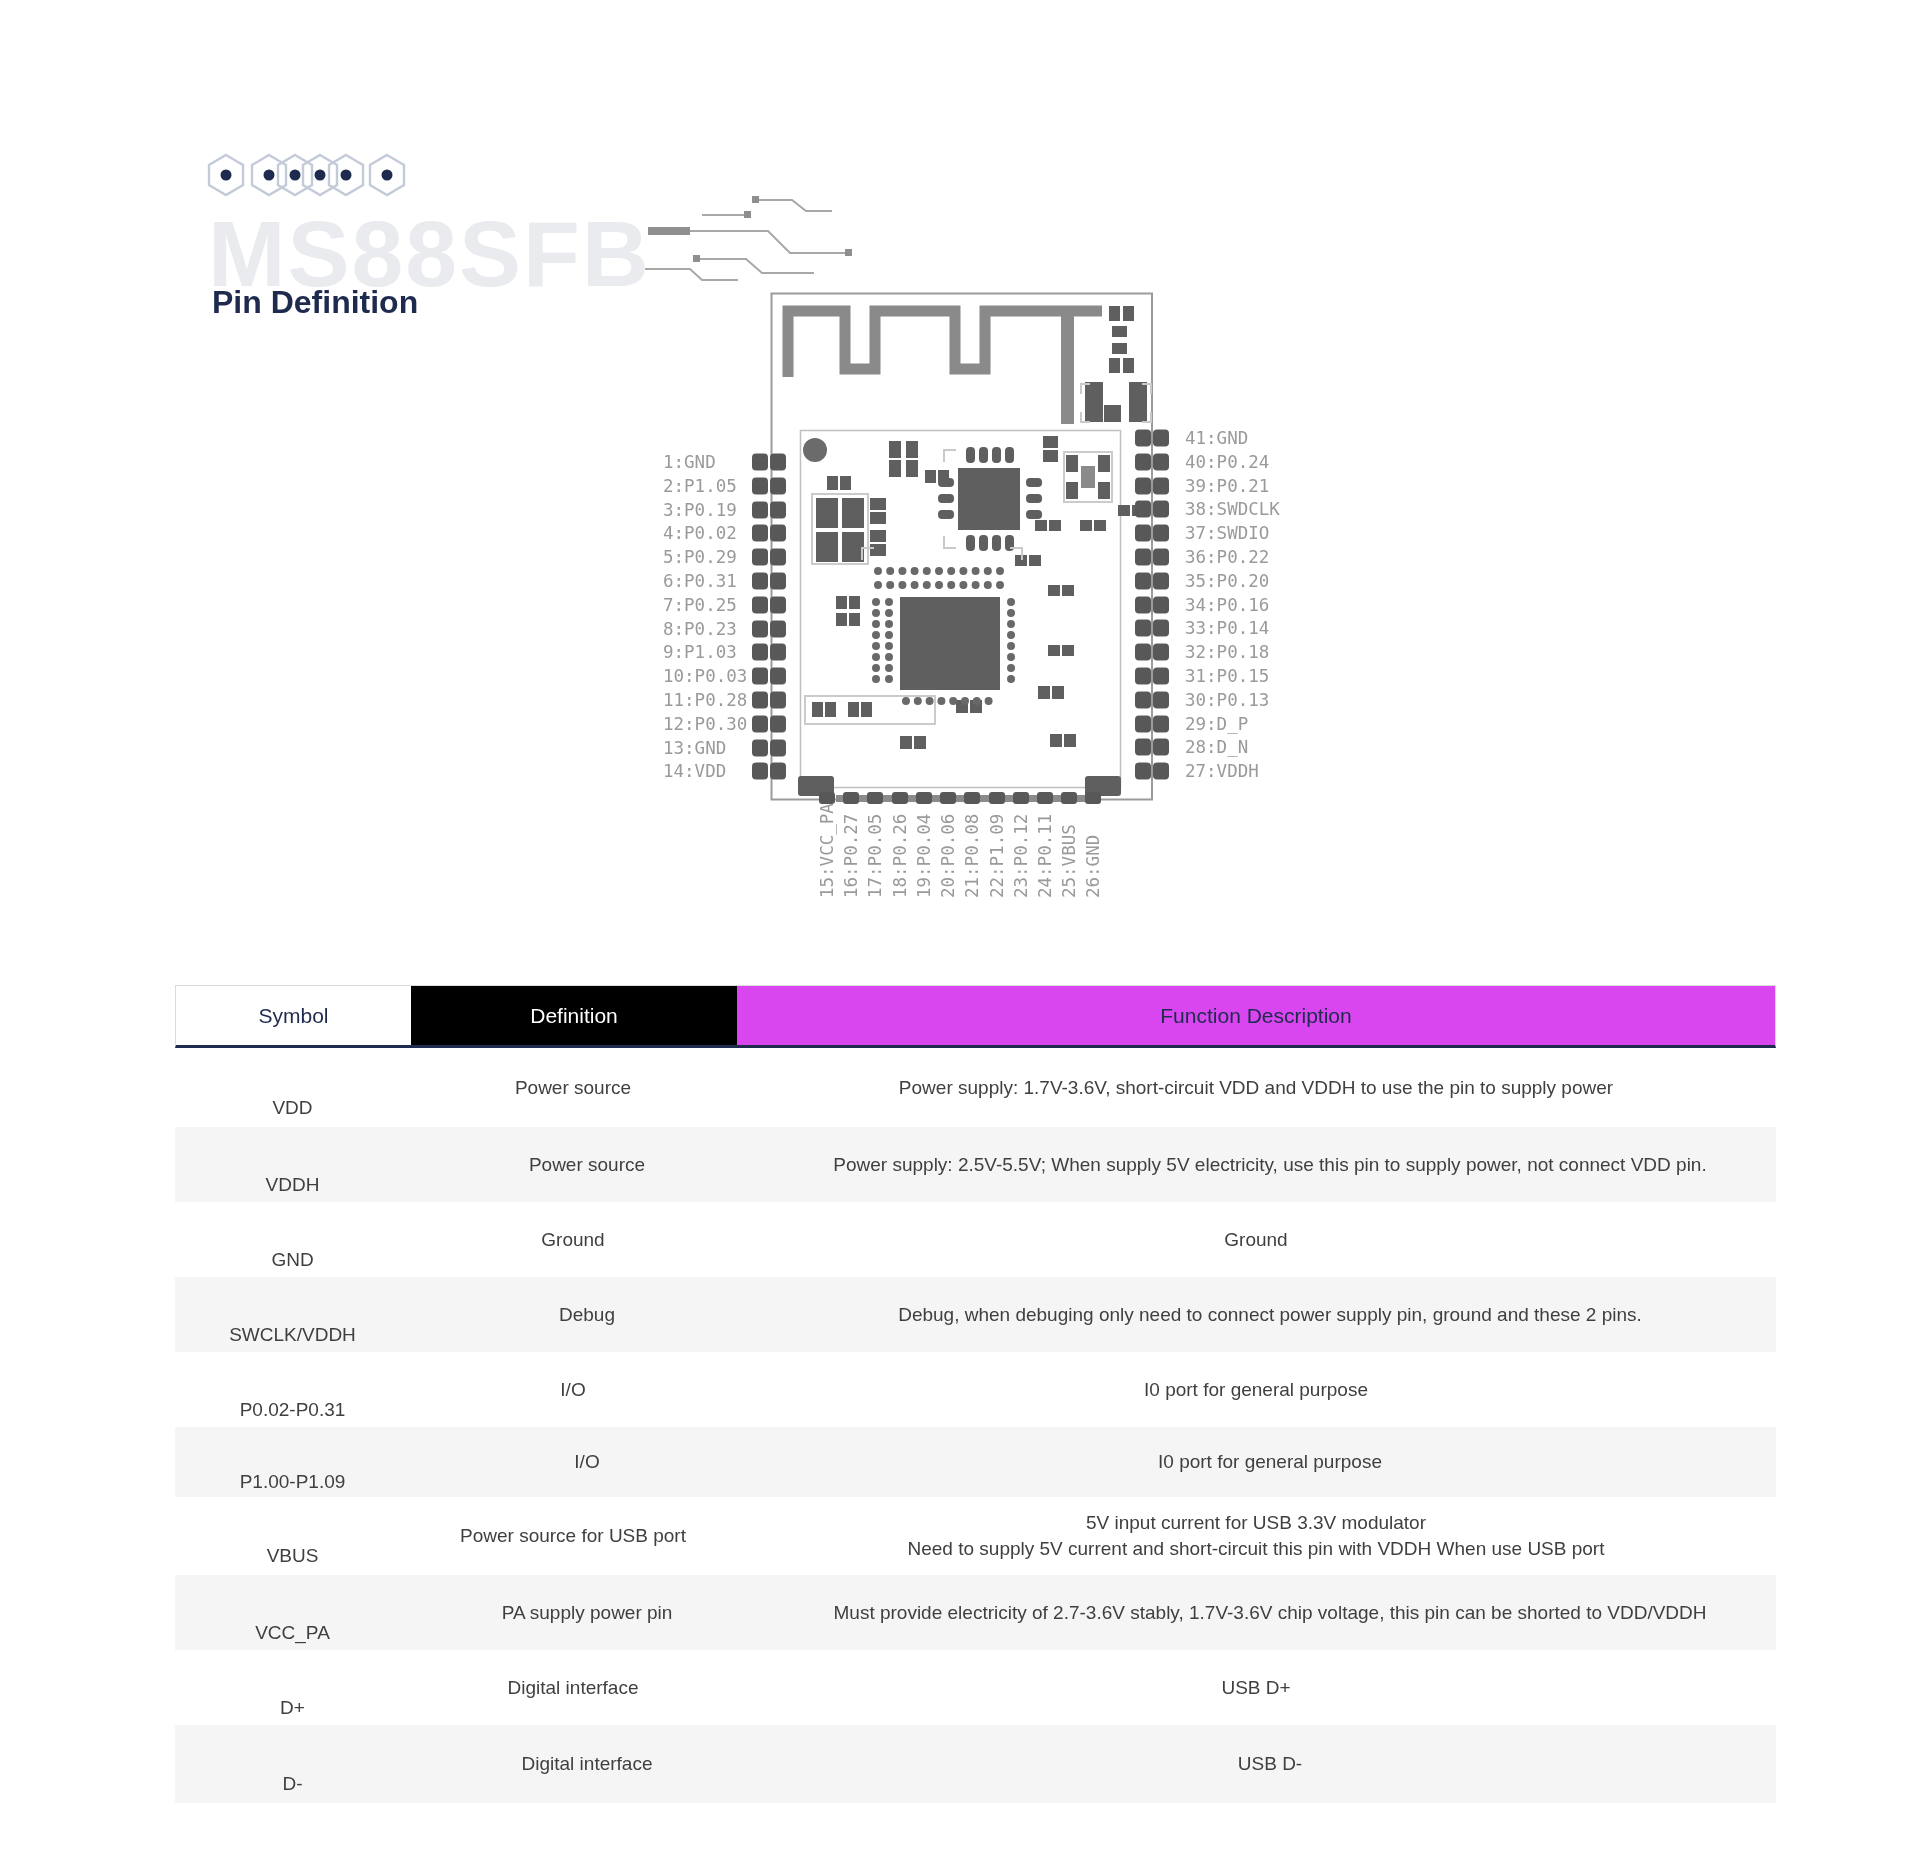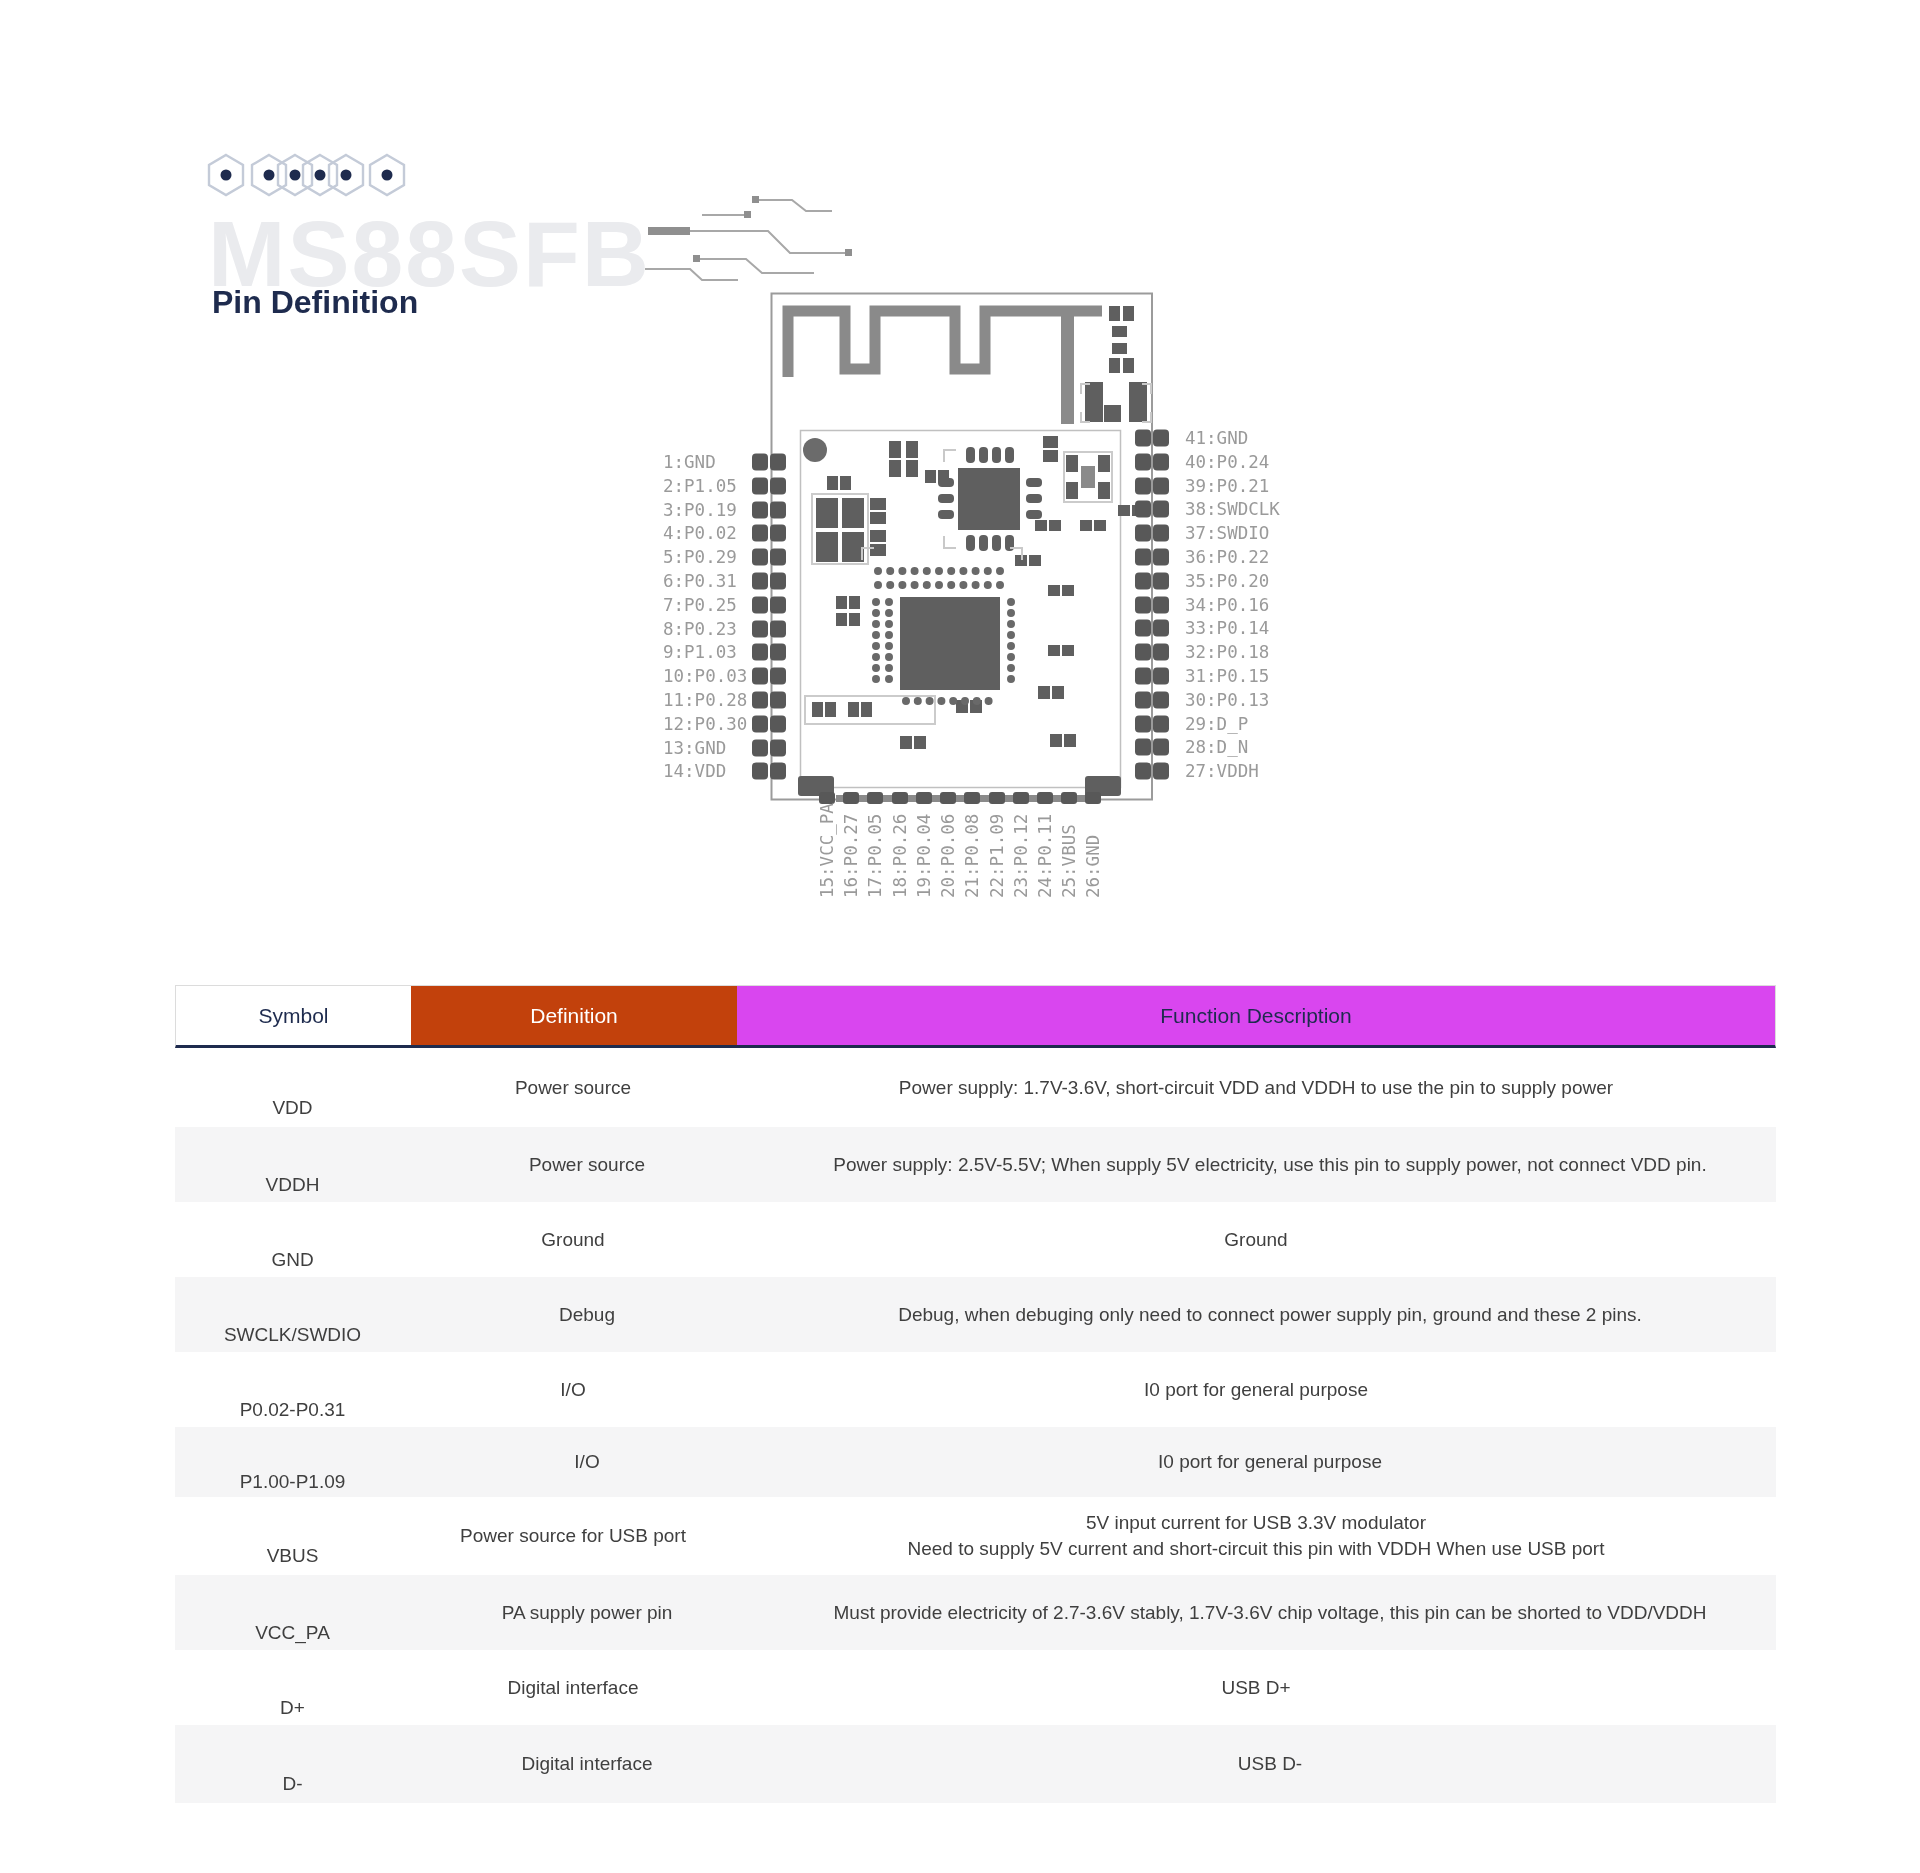--- a/index.html
+++ b/index.html
@@ -14,21 +14,21 @@
 
   
   .diagram { position:absolute; left:540px; top:230px; }
   .pin-text { font-family:"DejaVu Sans Mono", monospace; font-size:17.5px; fill:#9a9a9a; }
 
   
   .pin-table { position:absolute; left:175px; top:985px; width:1601px; font-size:19px; color:#3f3f3f; }
   .thead { display:flex; height:63px; border:1px solid #dcdcdc; border-bottom:3px solid #1e2b4e; }
   .th { display:flex; align-items:center; justify-content:center; font-size:21px; color:#1e2b4e;text-align:right; }
   .th.sym { width:235px; background:#ffffff; }
-  .th.def { width:326px; background:#c2410c; color:#ffffff; }
+  .th.def { width:326px; background:#000000; color:#ffffff; }
   .th.desc { flex:1; background:#d946ef; }
   .tr { display:flex; min-height:75px; align-items:stretch; }
   .tr.alt { background:#f5f5f6;gap:14px; }
   .td { display:flex; align-items:center; justify-content:center; text-align:center; white-space:pre-line; line-height:1.35; }
   .td.sym { width:235px;margin-top:40px; }
   .td.def { width:326px; }
   .td.desc { flex:1; padding:6px 16px; }
 </style>
 </head>
 <body>
@@ -340,21 +340,21 @@
       <div class="td sym">VDDH</div>
       <div class="td def">Power source</div>
       <div class="td desc">Power supply: 2.5V-5.5V; When supply 5V electricity, use this pin to supply power, not connect VDD pin.</div>
     </div>
     <div class="tr">
       <div class="td sym">GND</div>
       <div class="td def">Ground</div>
       <div class="td desc">Ground</div>
     </div>
     <div class="tr alt">
-      <div class="td sym">SWCLK/SWDIO</div>
+      <div class="td sym">SWCLK/VDDH</div>
       <div class="td def">Debug</div>
       <div class="td desc">Debug, when debuging only need to connect power supply pin, ground and these 2 pins.</div>
     </div>
     <div class="tr">
       <div class="td sym">P0.02-P0.31</div>
       <div class="td def">I/O</div>
       <div class="td desc">I0 port for general purpose</div>
     </div>
     <div class="tr alt" style="min-height:70px">
       <div class="td sym">P1.00-P1.09</div>

